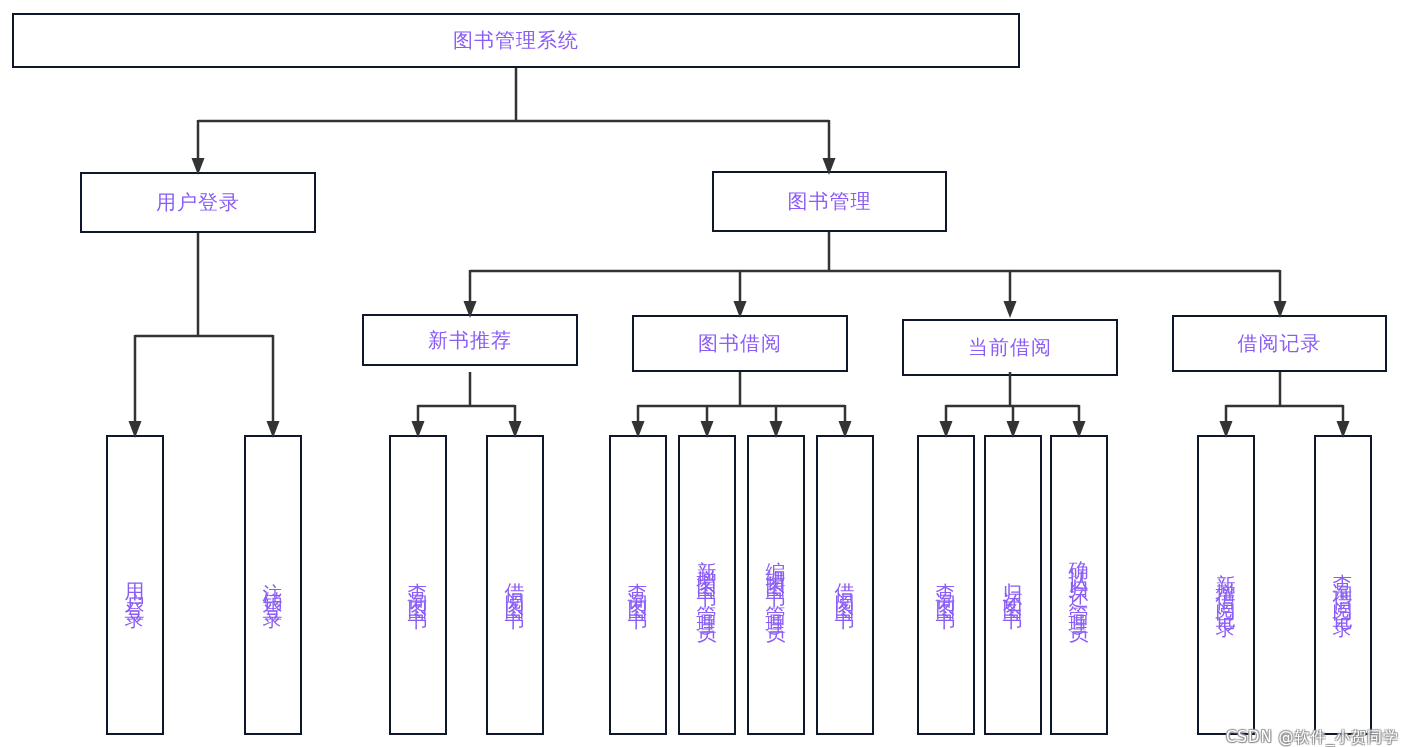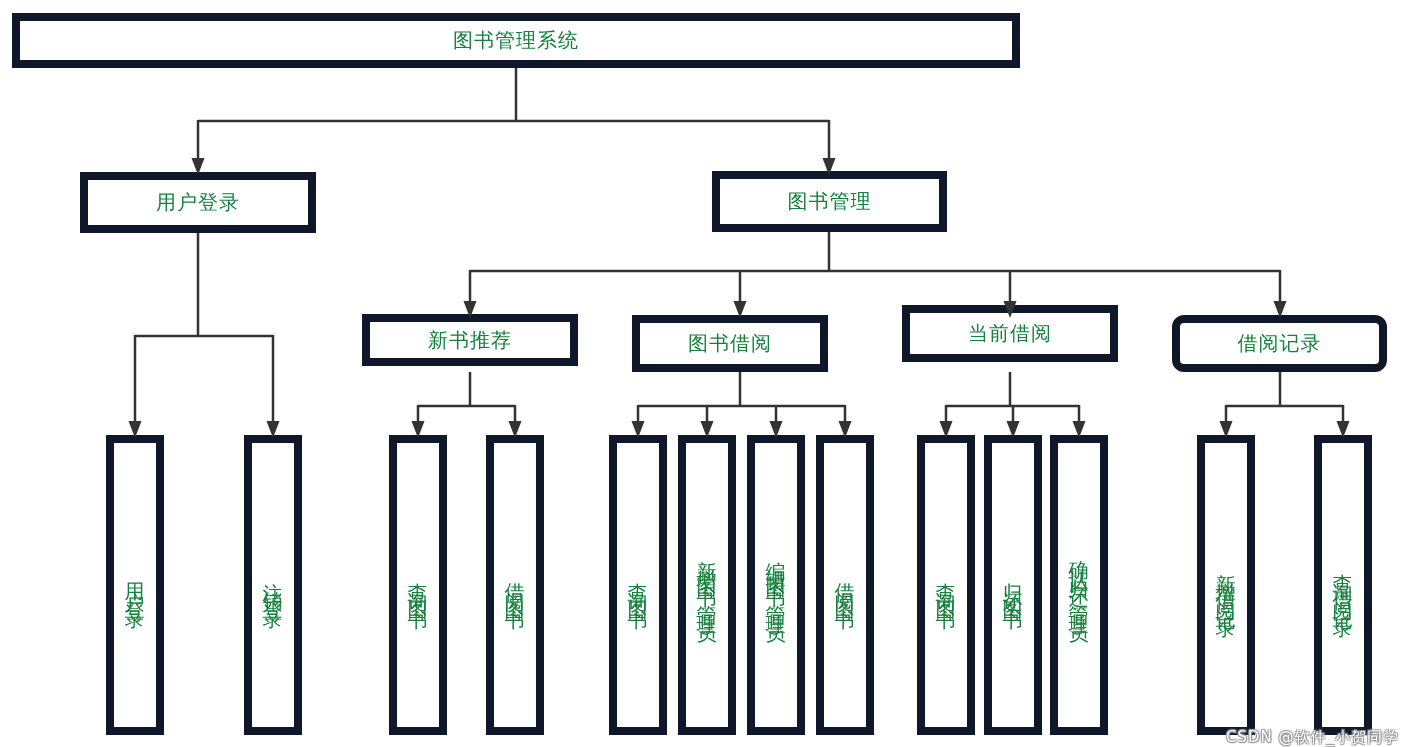--- a/index.html
+++ b/index.html
@@ -7,45 +7,45 @@
     position:relative;
     width:1405px;height:747px;
     background:#ffffff;
     font-family:"DejaVu Sans","Liberation Sans",sans-serif;
     overflow:hidden;
   }
   .node{
     position:absolute;
     box-sizing:border-box;
     background:#ffffff;
-    border:8px solid #0f172a;
+    border:2px solid #0f172a;
     display:flex;
     align-items:center;
     justify-content:center;
-    color:#15803d;
+    color:#8b5cf6;
     font-size:20px;
     letter-spacing:1px;
     text-align:center;
     z-index:2;
   }
   .leaf{
     writing-mode:vertical-rl;
     text-orientation:mixed;
     letter-spacing:0.45em;
     line-height:1;
     font-size:20px;
   }
   
   .n-root{left:12px;top:13px;width:1008px;height:55px;}
   .n-ul{left:80px;top:172px;width:236px;height:61px;}
   .n-bm{left:712px;top:171px;width:235px;height:61px;text-align:center;}
   .n-l3a{left:362px;top:314px;width:216px;height:52px;}
-  .n-l3b{left:632px;top:315px;width:196px;height:57px;}
-  .n-l3c{left:902px;top:305px;width:216px;height:57px;}
-  .n-l3d{left:1172px;top:315px;width:215px;height:57px;border-radius:12px;}
+  .n-l3b{left:632px;top:315px;width:216px;height:57px;}
+  .n-l3c{left:902px;top:319px;width:216px;height:57px;}
+  .n-l3d{left:1172px;top:315px;width:215px;height:57px;}
   .lf{top:435px;width:58px;height:300px;}
   .lf-a1{left:106px;} .lf-a2{left:244px;}
   .lf-b1{left:389px;} .lf-b2{left:486px;}
   .lf-c1{left:609px;} .lf-c2{left:678px;} .lf-c3{left:747px;} .lf-c4{left:816px;}
   .lf-d1{left:917px;} .lf-d2{left:984px;} .lf-d3{left:1050px;}
   .lf-e1{left:1197px;} .lf-e2{left:1314px;}
   .wires{
     position:absolute;left:0;top:0;width:1405px;height:747px;
     z-index:3;pointer-events:none;
   }

